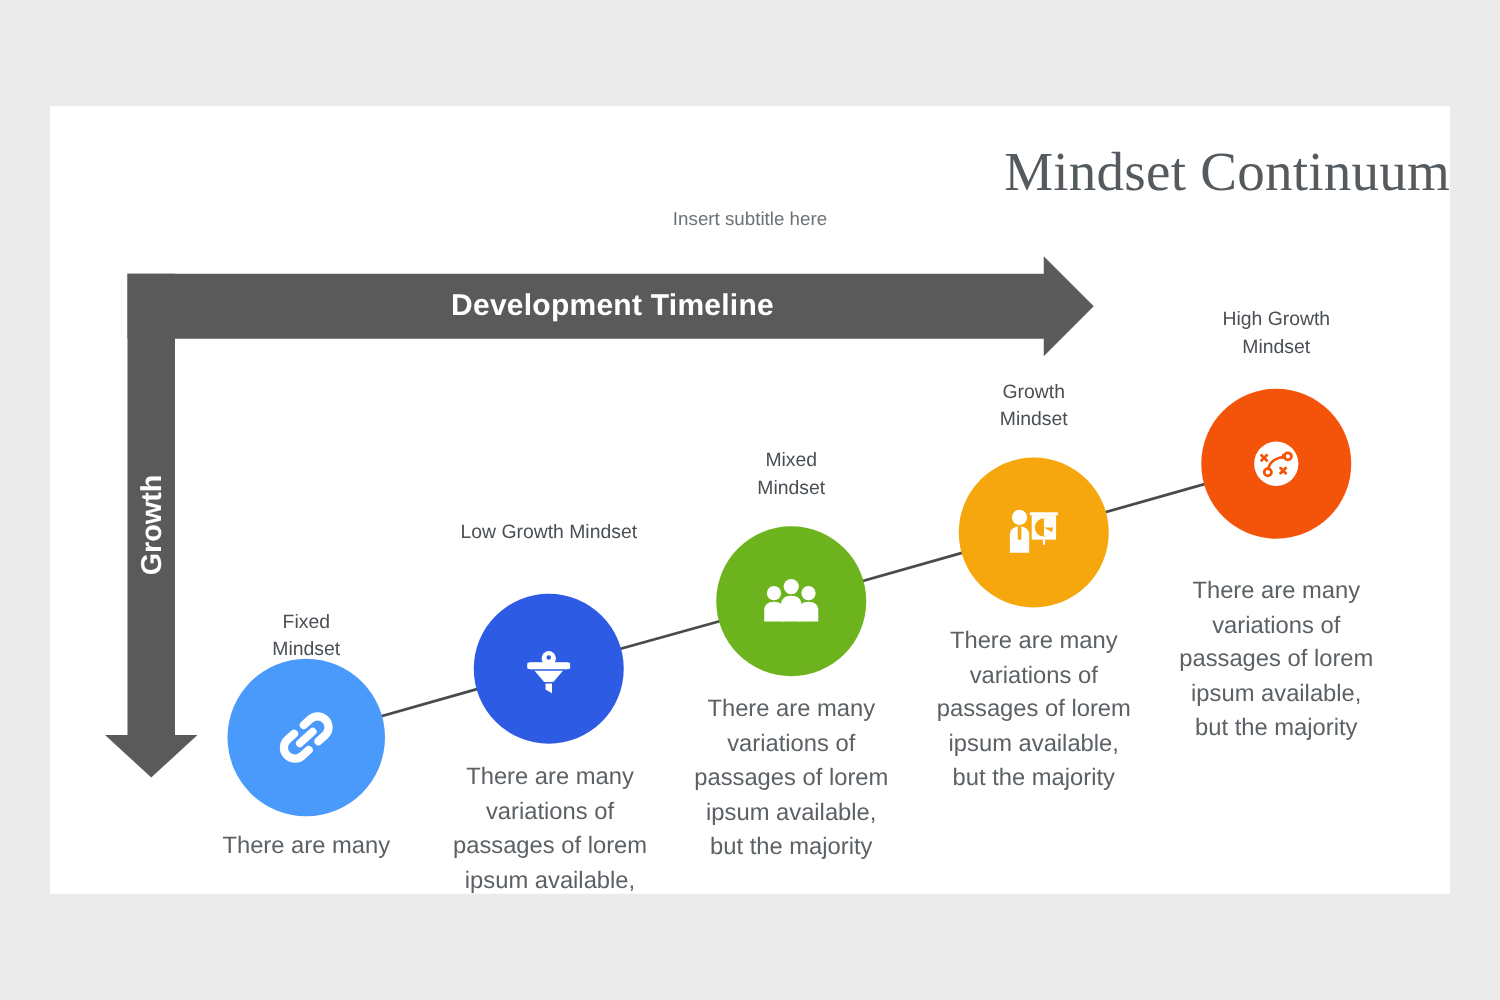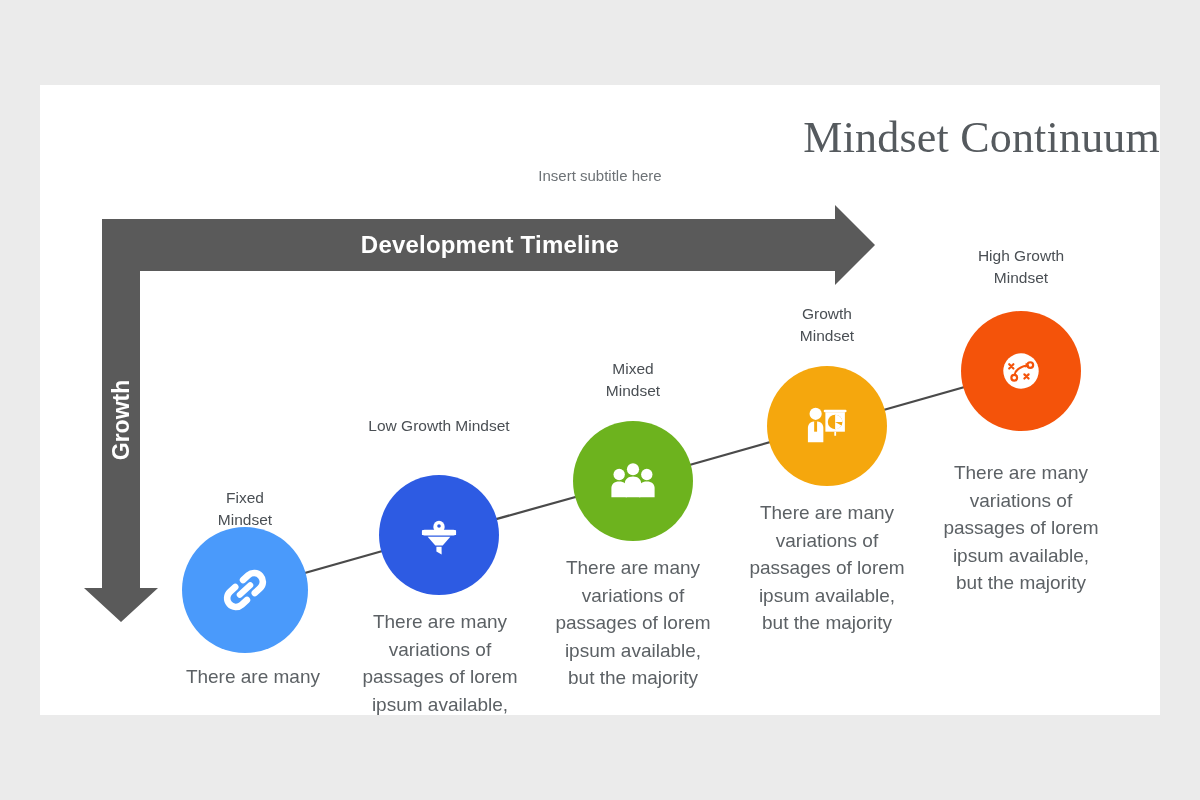--- a/index.html
+++ b/index.html
@@ -125,21 +125,21 @@
 Mindset</div>
     <div class="circle" style="left:142px;top:442px;width:126px;height:126px;background:#4a9afb;">
       <svg class="icon-svg" width="56" height="56" viewBox="0 0 64 64">
         <g transform="rotate(-42 32 32)" fill="none" stroke="#ffffff" stroke-width="7.5" stroke-linecap="round">
           <path d="M26 22 h-8 a10 10 0 0 0 0 20 h8"></path>
           <path d="M38 22 h8 a10 10 0 0 1 0 20 h-8"></path>
           <path d="M24 32 h16" stroke-width="7"></path>
         </g>
       </svg>
     </div>
-    <div class="node-desc" style="left:130px;top:578px;width:150px;text-align:right;">There are many</div>
+    <div class="node-desc" style="left:130px;top:578px;width:150px;">There are many</div>
   </div>
 
   <div class="node">
     <div class="node-title" style="left:279px;top:330px;width:240px;white-space:pre-line;">Low Growth Mindset</div>
     <div class="circle" style="left:339px;top:390px;width:120px;height:120px;background:#2d5be3;">
       <svg class="icon-svg" width="52" height="52" viewBox="0 0 64 64">
         <g fill="#ffffff">
           <ellipse cx="32" cy="22" rx="7" ry="7.5"></ellipse>
           <circle cx="32" cy="21" r="2.2" fill="#2d5be3"></circle>
           <path d="M11 26 h42 a0 0 0 0 1 0 0 v6 a0 0 0 0 1 0 0 h-42 a0 0 0 0 1 0 0 v-6 a0 0 0 0 1 0 0 z" rx="3"></path>

